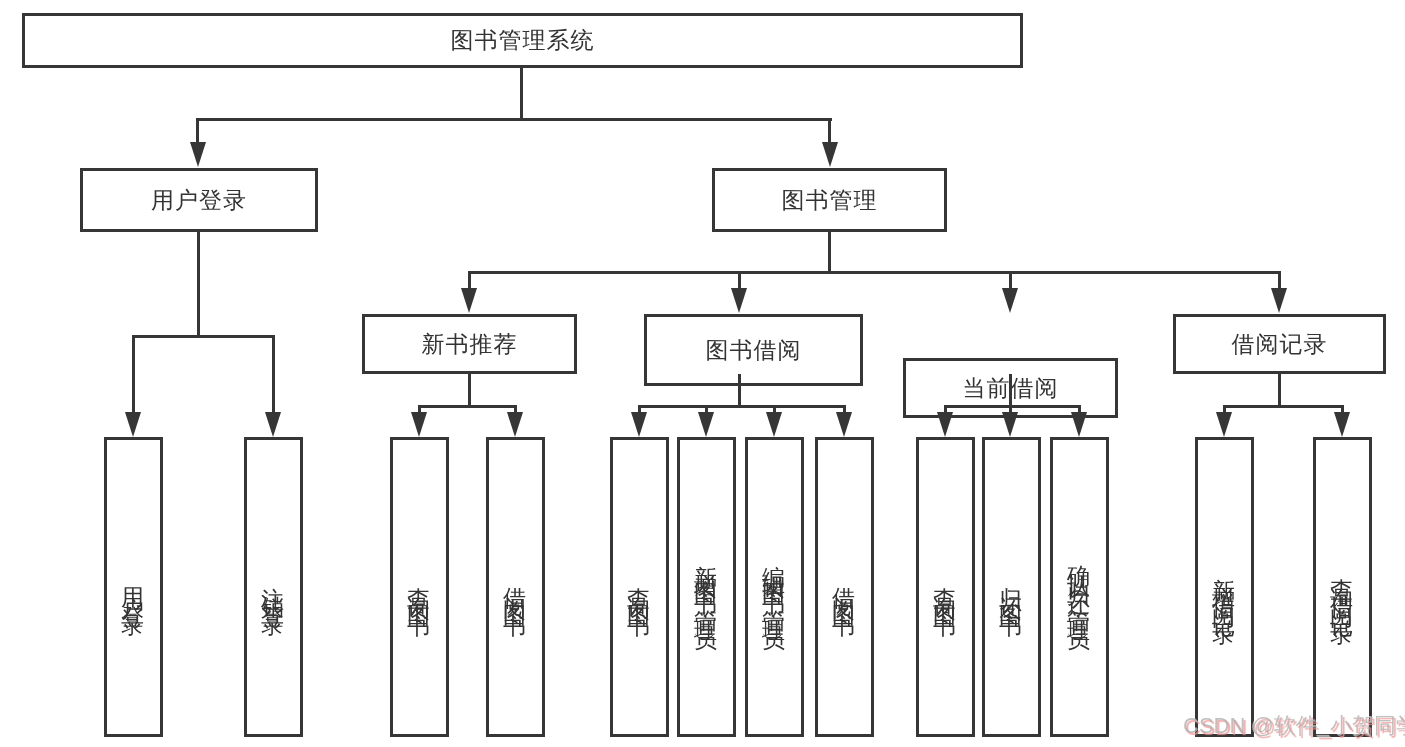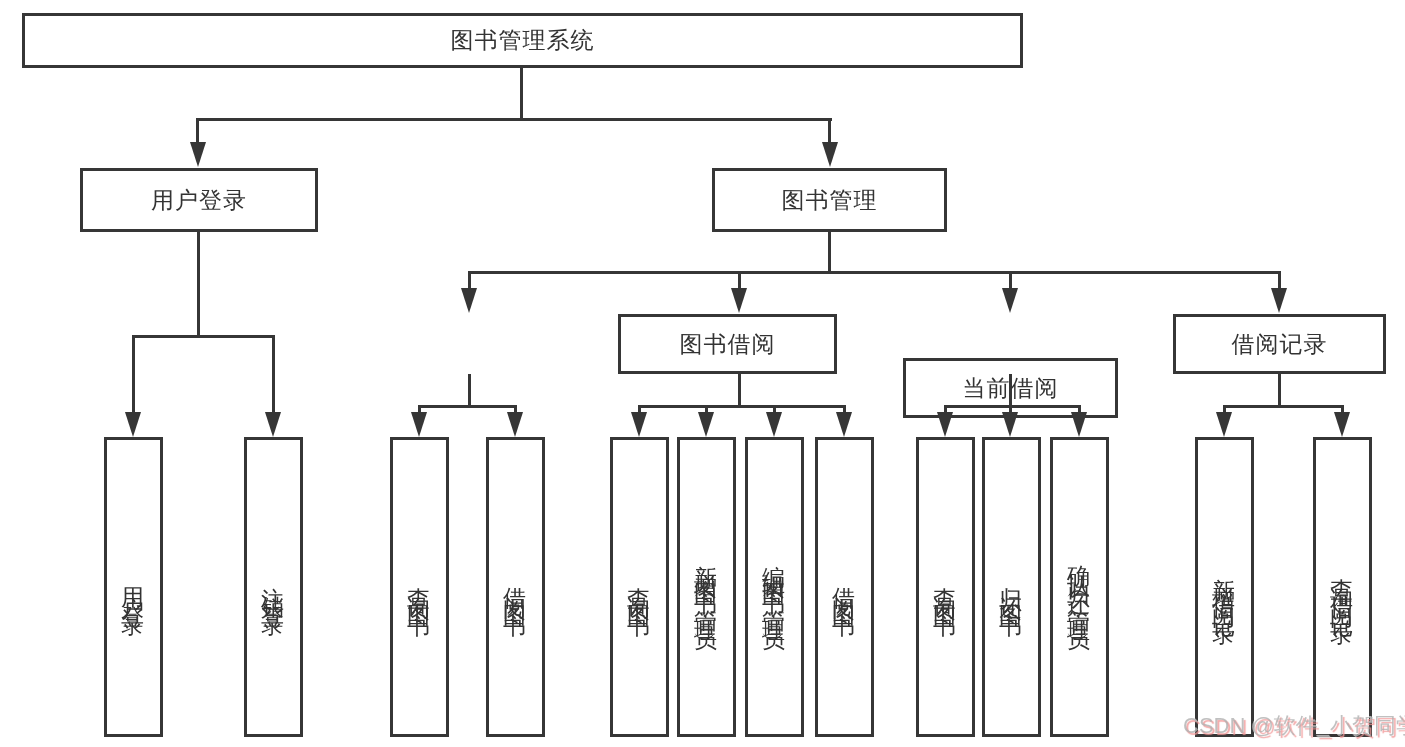--- a/index.html
+++ b/index.html
@@ -65,21 +65,24 @@
   <div class="h" style="left:468px; top:271px; width:813px;"></div>
   <div class="v" style="left:468px; top:271px; height:20px;"></div>
   <div class="arrow" style="left:461px; top:288px;"></div>
   <div class="v" style="left:738px; top:271px; height:20px;"></div>
   <div class="arrow" style="left:731px; top:288px;"></div>
   <div class="v" style="left:1009px; top:271px; height:20px;"></div>
   <div class="arrow" style="left:1002px; top:288px;"></div>
   <div class="v" style="left:1278px; top:271px; height:20px;"></div>
   <div class="arrow" style="left:1271px; top:288px;"></div>
 
-  <div class="box" style="left:618px; top:314px; width:219px; height:60px;">
+  <div class="box" style="left:362px; top:314px; width:215px; height:60px;">
+    <span class="hlabel">新书推荐</span>
+  </div>
+  <div class="box" style="left:644px; top:314px; width:219px; height:72px;">
     <span class="hlabel">图书借阅</span>
   </div>
   <div class="box" style="left:903px; top:314px; width:215px; height:60px;margin-top:44px;">
     <span class="hlabel">当前借阅</span>
   </div>
   <div class="box" style="left:1173px; top:314px; width:213px; height:60px;">
     <span class="hlabel">借阅记录</span>
   </div>
 
   <div class="v" style="left:468px; top:374px; height:34px;"></div>

